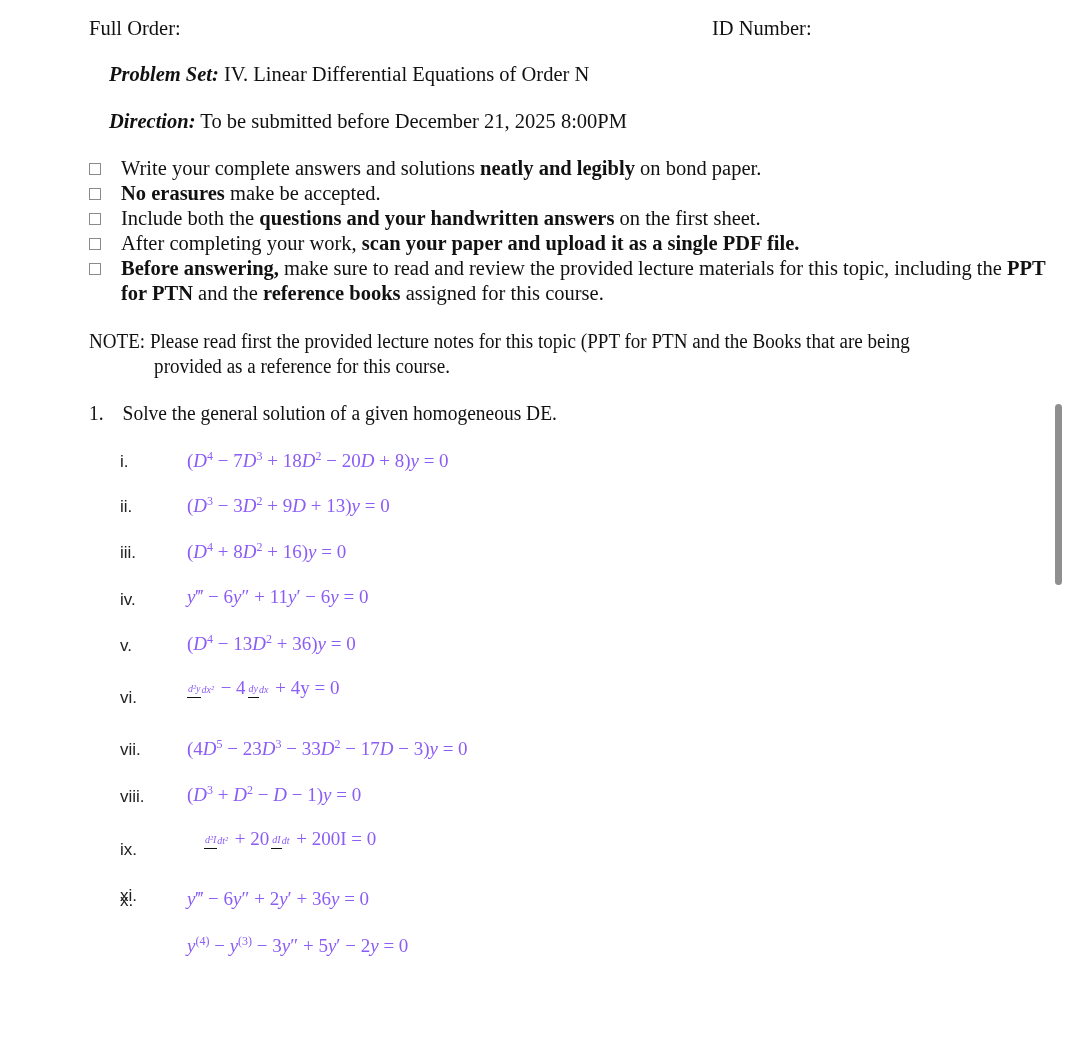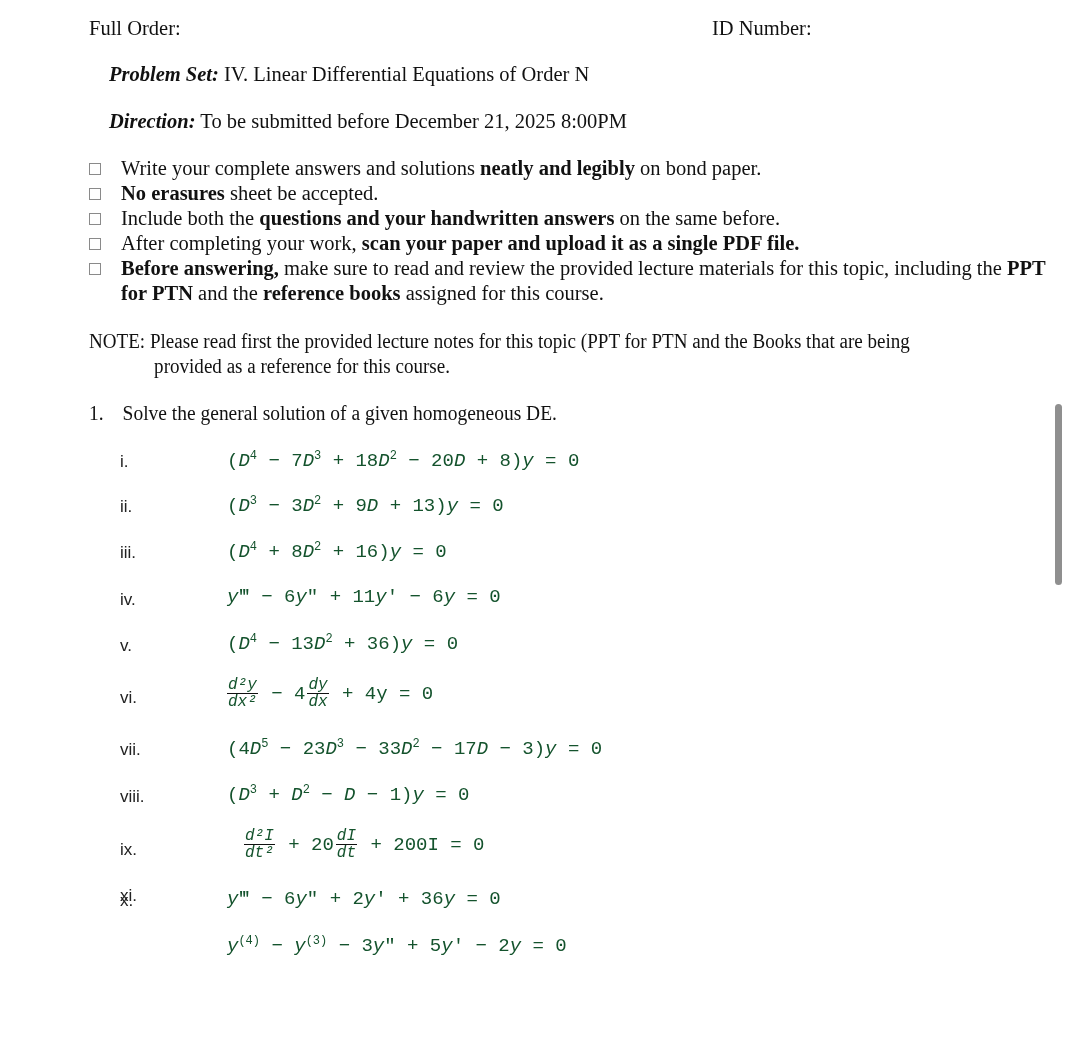--- a/index.html
+++ b/index.html
@@ -10,24 +10,24 @@
   .hdr b { font-weight:bold; font-style:italic;margin-left:20px; }
   .bullets { position:absolute; left:89px; top:156px; width:960px; }
   .bullet { display:flex; align-items:flex-start; font-size:20.5px; line-height:25px; }
   .box { width:12px; height:12px; border:1px solid #8a8a8a; margin-top:7px; margin-right:20px; flex:0 0 auto; box-sizing:border-box; }
   .bullet .txt { white-space:normal; }
   .b { font-weight:bold; }
   .note { position:absolute; left:89px; top:329px; width:960px; font-size:20.5px; line-height:25px;
           font-family:"Liberation Sans Narrow","Liberation Serif", serif; transform:scaleX(0.93); transform-origin:left top; }
   .note .cont { padding-left:70px; display:block; }
   .qlabel { position:absolute; font-family:"Liberation Sans", sans-serif; font-size:17px; color:#222; }
-  .eq { position:absolute; font-family:Liberation Mono, monospace; font-size:19px; color:#14532d; white-space:nowrap;margin-left:40px; }
+  .eq { position:absolute; font-family:Liberation Serif, serif; font-size:19px; color:#8b5cf6; white-space:nowrap; }
   .eq i { font-style:italic; }
   .eq sup { font-size:12px; vertical-align:7px; font-style:normal; }
-  .frac { display:inline-flex; flex-direction:column; align-items:center; vertical-align:middle; font-size:16px; font-style:italic; margin:0 2px; }
+  .frac { display:inline-flex; flex-direction:row; align-items:center; vertical-align:middle; font-size:10px; font-style:italic; margin:0 2px; }
   .frac .num { border-bottom:1px solid #111; padding:0 1px; line-height:16px; }
   .frac .den { line-height:16px; }
   .scrollbar { position:absolute; left:1055px; top:404px; width:7px; height:181px; background:#8f8f8f; border-radius:4px; }
 </style>
 </head>
 <body>
 
 <div class="abs t20" style="left:89px; top:16px;">Full Order:</div>
 <div class="abs t20" style="left:712px; top:16px;">ID Number:</div>
 
@@ -38,25 +38,25 @@
   <b>Direction:</b><span> To be submitted before December 21, 2025 8:00PM</span>
 </div>
 
 <div class="bullets">
   <div class="bullet">
     <span class="box"></span>
     <span class="txt"><span>Write your complete answers and solutions </span><span class="b">neatly and legibly</span><span> on bond paper.</span></span>
   </div>
   <div class="bullet">
     <span class="box"></span>
-    <span class="txt"><span class="b">No erasures</span><span> sheet be accepted.</span></span>
+    <span class="txt"><span class="b">No erasures</span><span> make be accepted.</span></span>
   </div>
   <div class="bullet">
     <span class="box"></span>
-    <span class="txt"><span>Include both the </span><span class="b">questions and your handwritten answers</span><span> on the same before.</span></span>
+    <span class="txt"><span>Include both the </span><span class="b">questions and your handwritten answers</span><span> on the first sheet.</span></span>
   </div>
   <div class="bullet">
     <span class="box"></span>
     <span class="txt"><span>After completing your work, </span><span class="b">scan your paper and upload it as a single PDF file.</span></span>
   </div>
   <div class="bullet">
     <span class="box"></span>
     <span class="txt"><span class="b">Before answering,</span><span> make sure to read and review the provided lecture materials for this topic, including the </span><span class="b">PPT for PTN</span><span> and the </span><span class="b">reference books</span><span> assigned for this course.</span></span>
   </div>
 </div>

